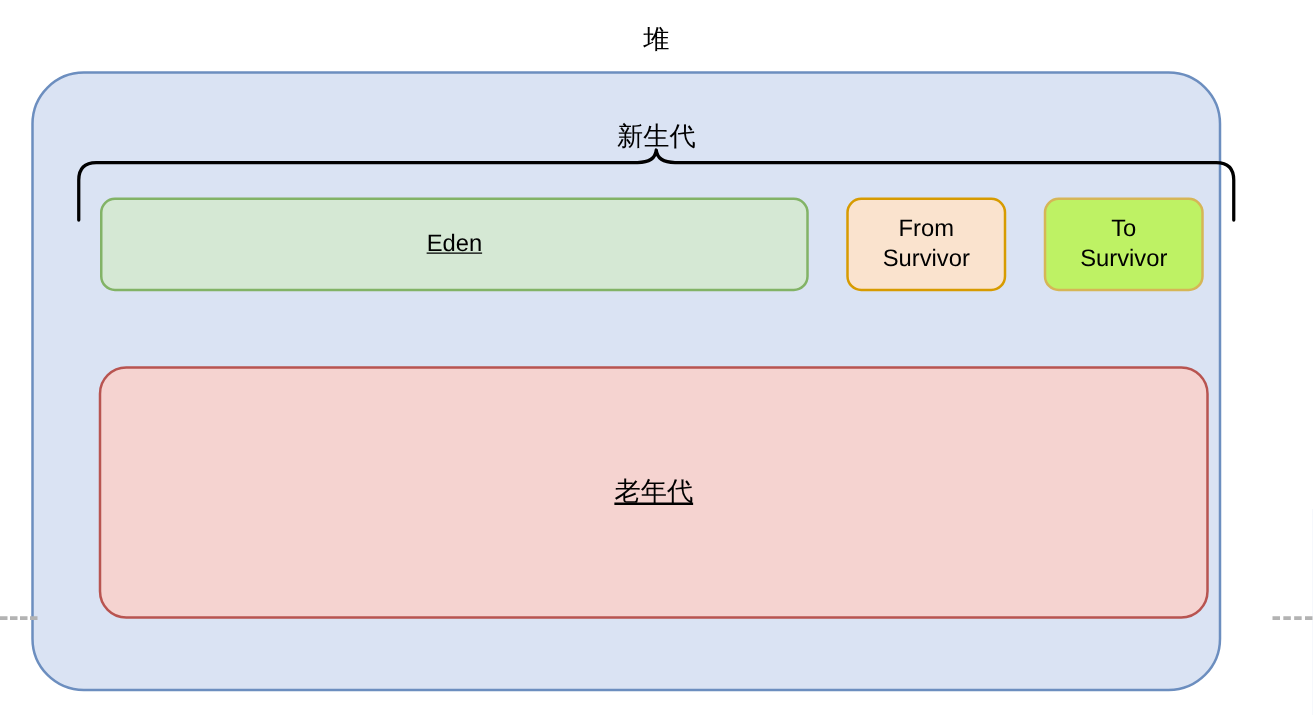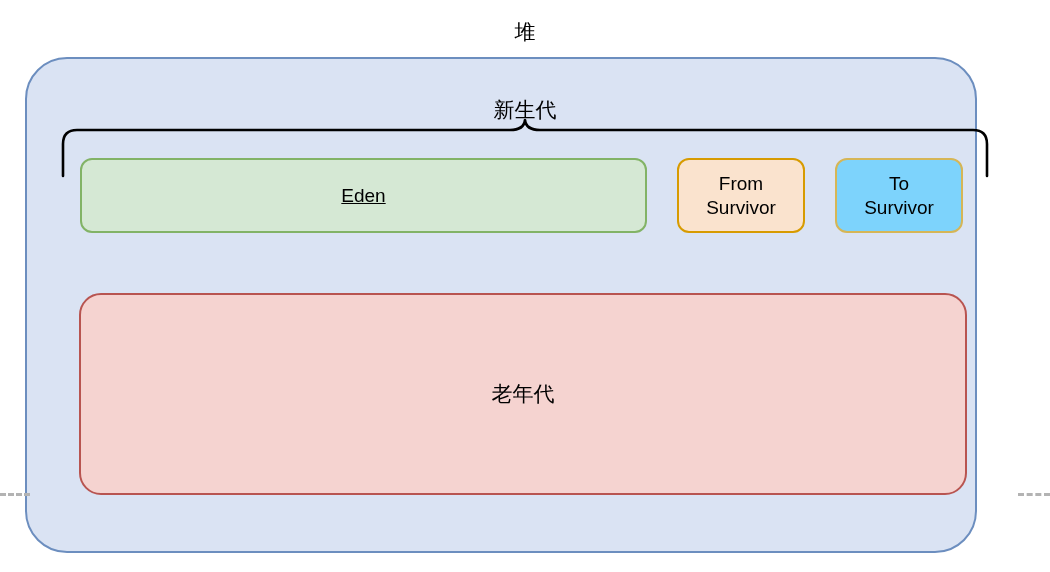--- a/index.html
+++ b/index.html
@@ -97,35 +97,36 @@
     border: 2px solid #d79b00;
     border-radius: 12px;
     font-size: 19px;
   }
 
   #to-survivor-box {
     left: 835px;
     top: 158px;
     width: 128px;
     height: 75px;
-    background: #7dd3fc;
+    background: #bef264;
     border: 2px solid #d6b656;
     border-radius: 12px;
     font-size: 19px;
   }
 
   #old-gen-box {
     left: 79px;
     top: 293px;
     width: 888px;
     height: 202px;
     background: #f5d3d0;
     border: 2px solid #b85450;
     border-radius: 22px;
     font-size: 21px;
+    text-decoration: underline;
   }
 
   .box-label {
     display: block;
     white-space: pre-line;
   }
 
   
   .cut-line {
     position: absolute;

